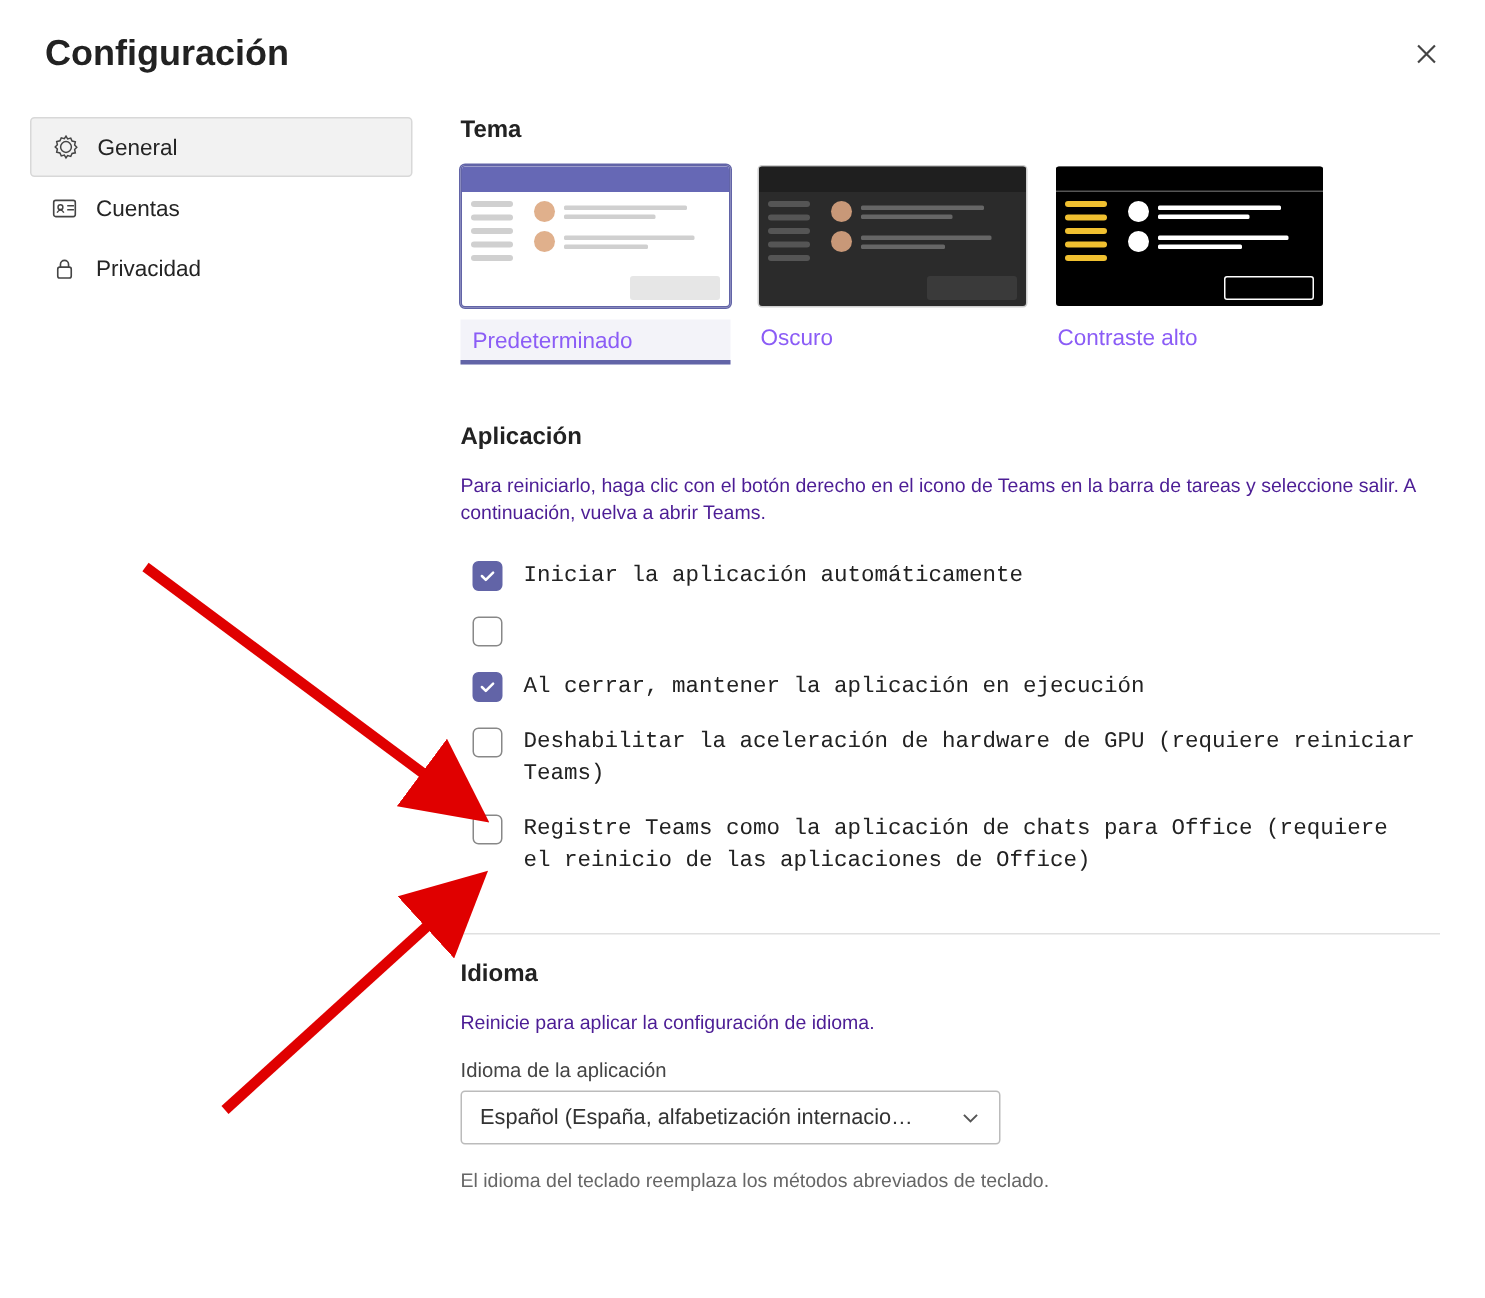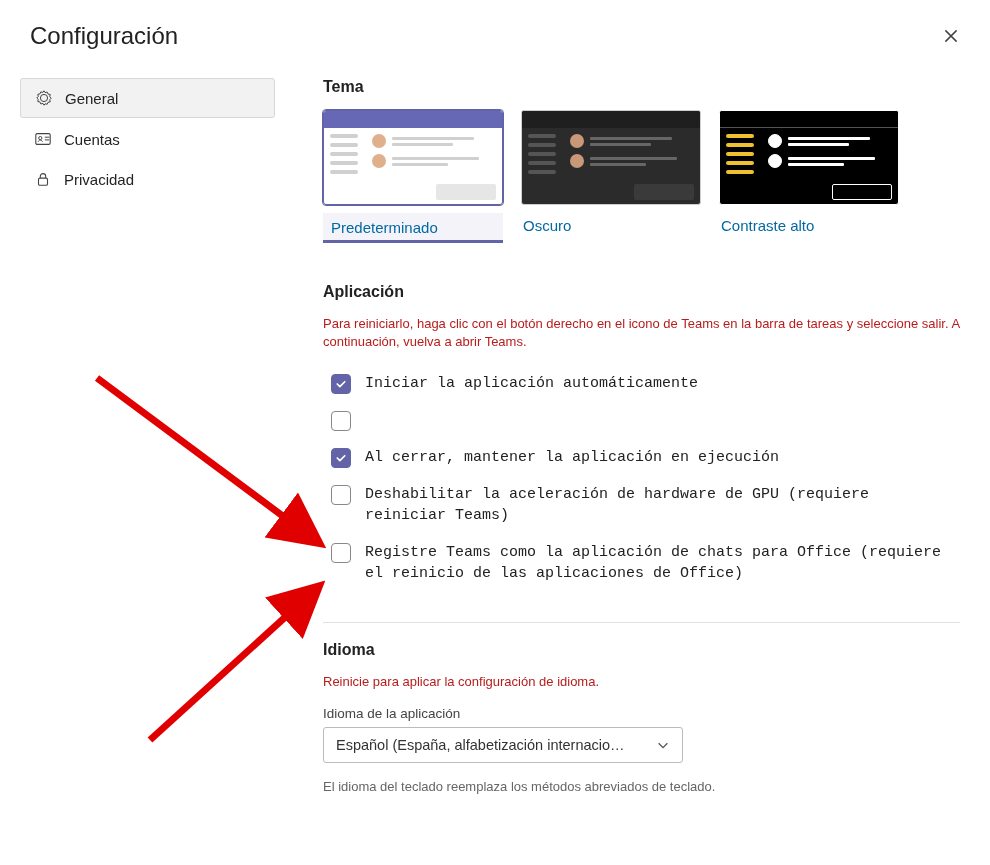--- a/index.html
+++ b/index.html
@@ -12,46 +12,46 @@
   height: 865px;
   overflow: hidden;
   position: relative;
 }
 .header {
   display: flex;
   justify-content: space-between;
   align-items: center;
   padding: 22px 30px 10px 30px;
 }
-.title { font-size: 24px; font-weight: 400; color: #222; text-align: center; }
+.title { font-size: 24px; font-weight: 700; color: #222; text-align: center; }
 .close { width: 18px; height: 18px; cursor: pointer; color: #444; }
-.content { display: flex; padding: 18px 20px 0 20px; gap: 48px; justify-content: center; }
+.content { display: flex; padding: 18px 20px 0 20px; gap: 32px; justify-content: center; }
 .sidebar { width: 255px; flex-shrink: 0; }
 .side-item {
   display: flex; align-items: center; gap: 12px;
   padding: 10px 14px; border-radius: 3px;
   cursor: pointer; margin-bottom: 2px;
   color: #242424; font-size: 15px;
 }
 .side-item.active { background: #f2f2f2; border: 1px solid #d8d8d8; }
 .side-item .icon { width: 18px; height: 18px; color: #444; flex-shrink: 0; }
 .main { flex: 1; padding-right: 10px; }
 .section-title { font-size: 16px; font-weight: 600; margin-bottom: 14px; color: #222; }
-.section-sub { font-size: 13px; color: #b91c1c; margin-bottom: 14px; line-height: 1.4; }
+.section-sub { font-size: 13px; color: #4c1d95; margin-bottom: 14px; line-height: 1.4; }
 .themes { display: flex; gap: 18px; margin-bottom: 40px; }
 .theme { width: 180px; cursor: pointer; }
 .theme-prev {
   width: 180px; height: 95px; border-radius: 3px;
   border: 1px solid #cfcfcf; margin-bottom: 8px;
   position: relative; overflow: hidden;
 }
 .theme.selected .theme-prev { border: 1px solid #6264a7; outline: 1px solid #6264a7; }
 .theme.selected .theme-label-wrap { border-bottom: 3px solid #6264a7; background: #f3f3f9; padding: 6px 8px 4px; }
 .theme-label-wrap { padding: 4px 2px 2px; }
-.theme-label { font-size: 15px; color: #0369a1; }
+.theme-label { font-size: 15px; color: #8b5cf6; }
 .checks { margin-bottom: 30px; }
 .check-row { display: flex; align-items: flex-start; gap: 14px; padding: 8px 8px; }
 .checkbox {
   width: 20px; height: 20px; border: 1.5px solid #888; border-radius: 4px;
   flex-shrink: 0; display: flex; align-items: center; justify-content: center;
   cursor: pointer; margin-top: 1px;
 }
 .checkbox.checked { background: #6264a7; border-color: #6264a7; color: #fff; }
 .checkbox svg { width: 12px; height: 12px; }
 .check-label { font-size: 15px; color: #222; line-height: 1.4; font-family: Liberation Mono, monospace; }

